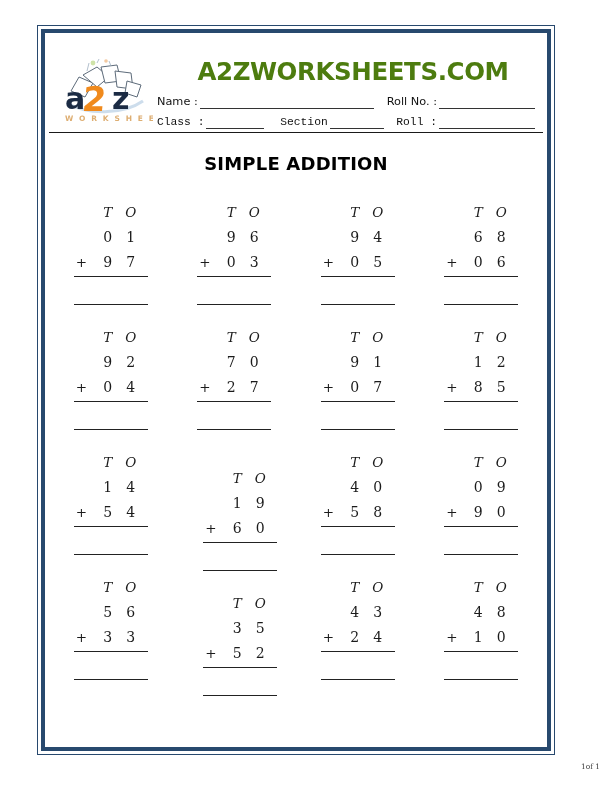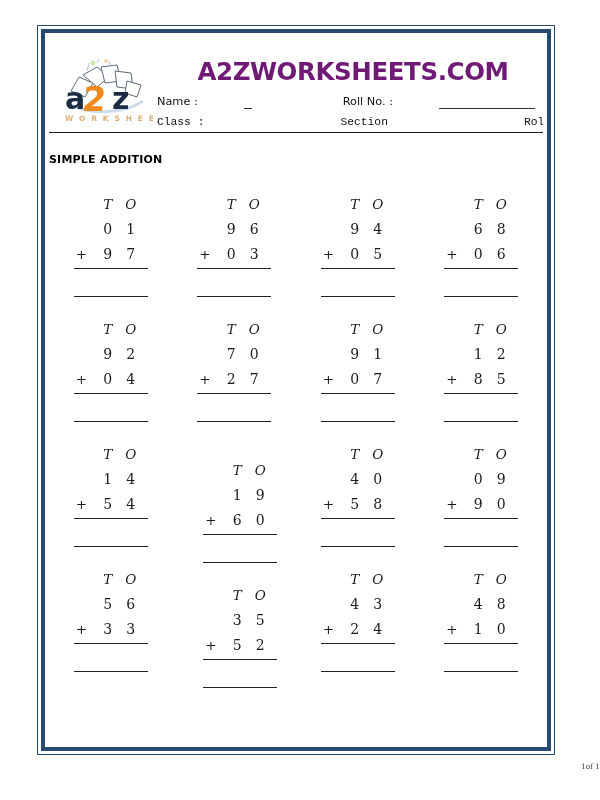--- a/index.html
+++ b/index.html
@@ -67,35 +67,34 @@
   #brand-title {
     position: absolute;
     left: 104px;
     top: 20px;
     width: 400px;
     text-align: center;
     font-family: "DejaVu Sans", sans-serif;
     font-weight: bold;
     font-size: 24.5px;
     letter-spacing: -0.4px;
-    color: #701a75;
+    color: #4d7c0f;
     white-space: nowrap;
   }
 
   .field-row {
     position: absolute;
     left: 108px;
     right: 6px;
     height: 20px;
     display: flex;
     align-items: flex-end;
     font-family: "DejaVu Sans", sans-serif;
     font-size: 11.3px;
     color: #111111;
-    gap: 44px;
   }
   #field-row-1 { top: 52px; }
   #field-row-2 { top: 72px; font-family: Liberation Mono, monospace; }
 
   .field-label {
     white-space: nowrap;
     padding-bottom: 1px;
   }
   .rule {
     border-bottom: 1.1px solid #333333;
@@ -106,24 +105,24 @@
   .rule-roll     { flex: 1 1 auto; min-width: 96px; }
   .rule-class    { width: 80px; }
   .rule-section  { width: 76px; }
   .rule-date     { flex: 1 1 auto; min-width: 96px; }
   .gap-sm { width: 14px; }
   .gap-md { width: 20px; }
 
   
   #worksheet-title {
     margin-top: 20px;
-    text-align: left;
+    text-align: center;
     font-family: "DejaVu Sans", sans-serif;
     font-weight: bold;
-    font-size: 11px;
+    font-size: 18px;
     letter-spacing: 0.2px;
     color: #000000;
   }
 
   
   #problem-grid {
     margin-top: 26px;
     display: grid;
     grid-template-columns: repeat(4, 1fr);
     grid-auto-rows: 125px;

